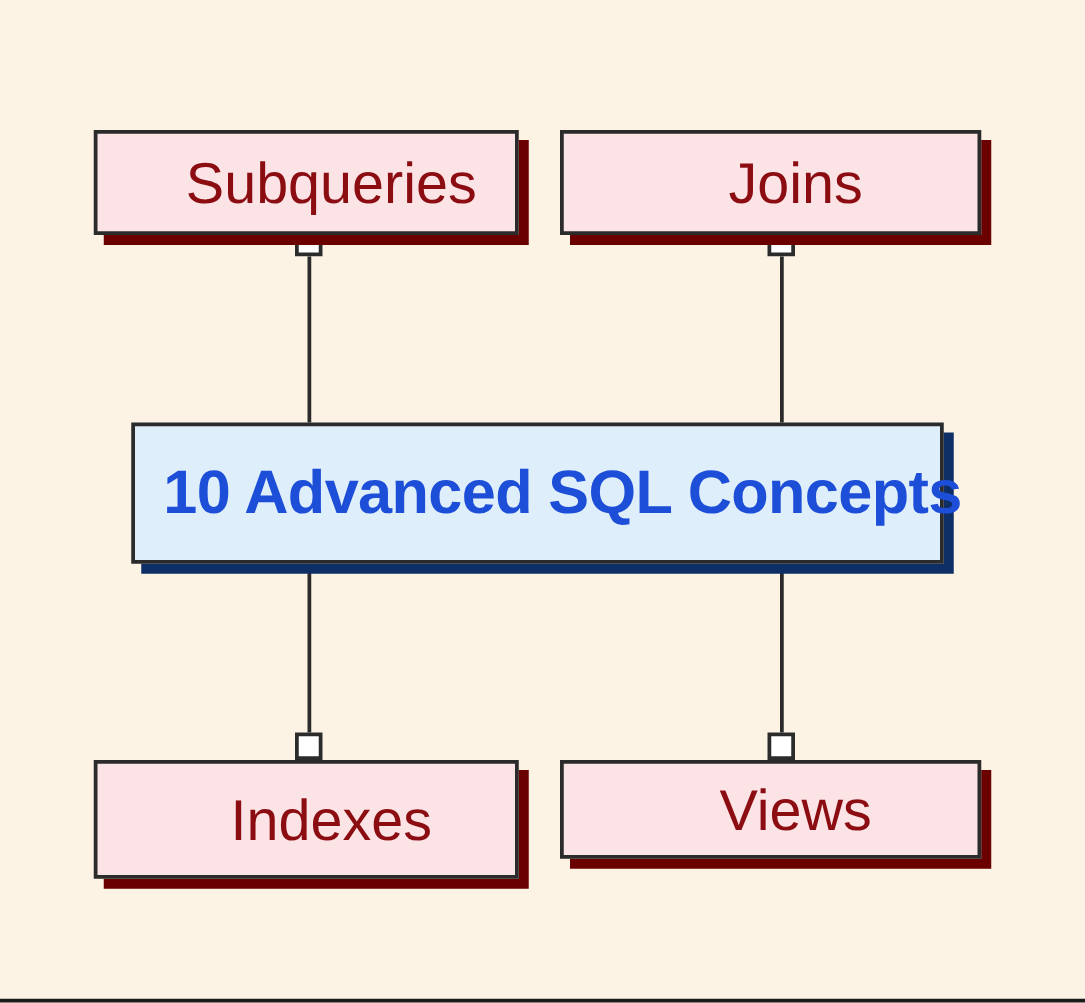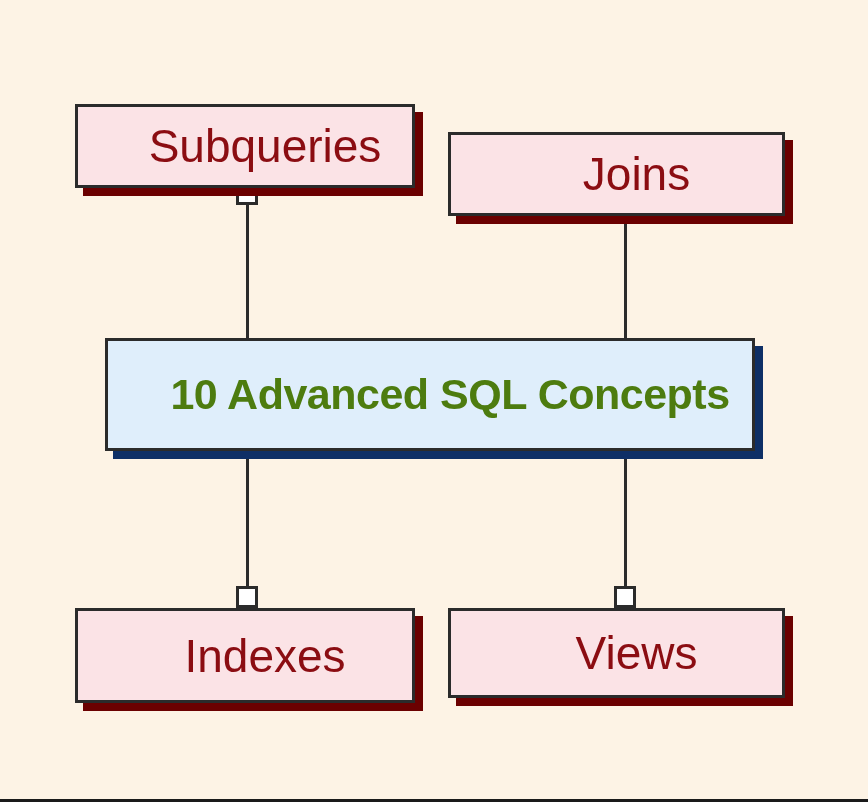--- a/index.html
+++ b/index.html
@@ -84,32 +84,32 @@
     color: #8B0D12;
     font-size: 46px;
     font-weight: 400;
     letter-spacing: 0px;
   }
 
   
   .central .shadow { background: #0E2F66; }
   .central .face   { background: #DFEEFB; }
   .central .label  {
-    color: #4d7c0f;
-    font-size: 43px;
+    color: #1d4ed8;
+    font-size: 49px;
     font-weight: bold;
     letter-spacing: -0.5px;
   }
 
   
   #node-subqueries { left: 75px;  top: 104px; width: 340px; height: 84px; }
-  #node-joins      { left: 448px; top: 104px; width: 337px; height: 84px; margin-top: 28px; }
+  #node-joins      { left: 448px; top: 104px; width: 337px; height: 84px; }
   #node-central    { left: 105px; top: 338px; width: 650px; height: 113px; }
   #node-indexes    { left: 75px;  top: 608px; width: 340px; height: 95px; }
-  #node-views      { left: 448px; top: 608px; width: 337px; height: 90px; }
+  #node-views      { left: 448px; top: 608px; width: 337px; height: 79px; }
 
   
   #line-subqueries { left: 246px; top: 205px; height: 135px; }
   #line-joins      { left: 624px; top: 205px; height: 135px; }
   #line-indexes    { left: 246px; top: 452px; height: 135px; }
   #line-views      { left: 624px; top: 452px; height: 135px; }
 
   
   #node-sq-subqueries { left: 236px; top: 183px; }
   #node-sq-joins      { left: 614px; top: 183px; }

